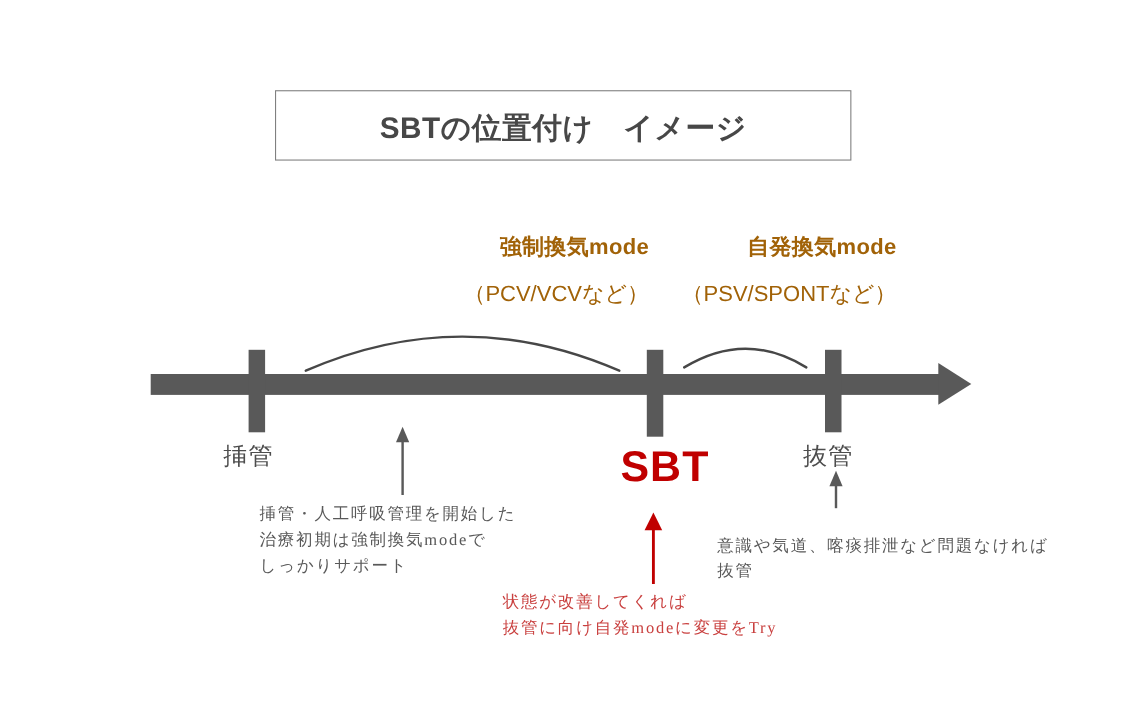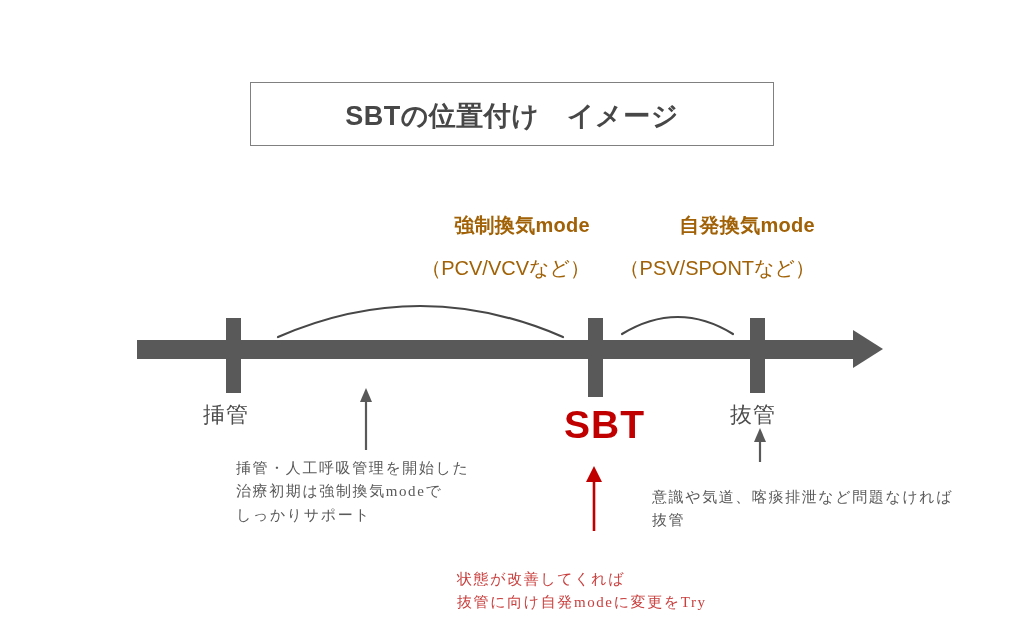--- a/index.html
+++ b/index.html
@@ -119,21 +119,20 @@
   #note-right {
     left: 652px;
     top: 468px;
     color: #595959;
     margin-top: 18px;
   }
   #note-red {
     left: 457px;
     top: 537px;
     color: #c9403f;
-    margin-top: 31px;
   }
 </style>
 </head>
 <body>
 
 <div class="slide">
 
   <div class="title-box"></div>
   <div class="title-text">SBTの位置付け　イメージ</div>
 

